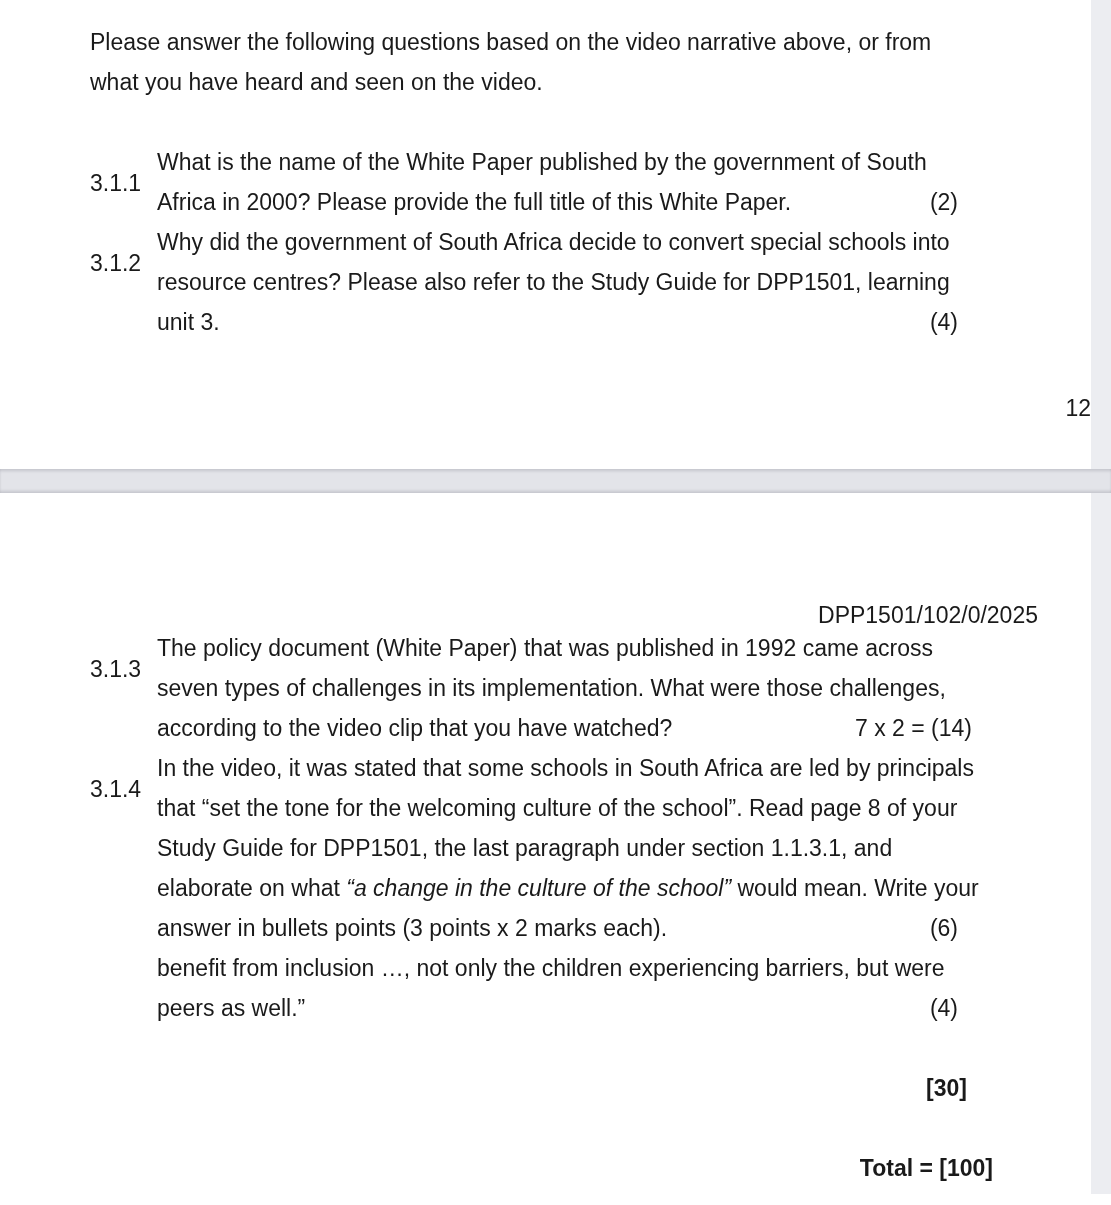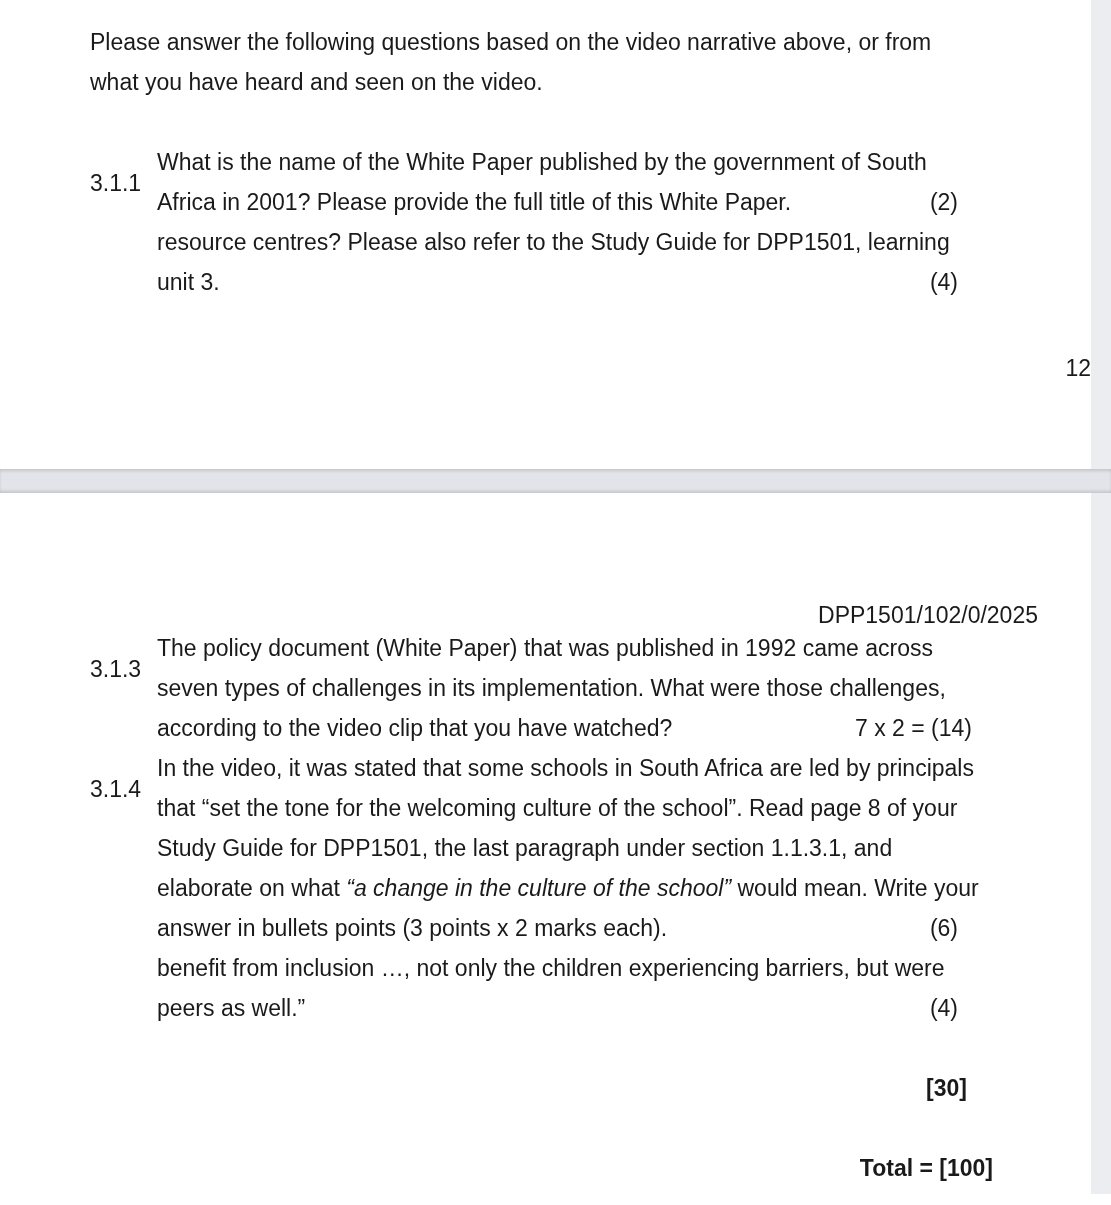--- a/index.html
+++ b/index.html
@@ -70,21 +70,22 @@
   <div class="bg-strip"></div>
 
   <div class="page page-1">
     <div id="intro-lines">
         <div class="line intro-line">Please answer the following questions based on the video narrative above, or from</div>
         <div class="line intro-line">what you have heard and seen on the video.</div>
       </div>
     <div class="line"></div>
     <div id="p1-questions">
         <div class="line q-line"><span class="q-num">3.1.1</span><span>What is the name of the White Paper published by the government of South</span></div>
-        <div class="line q-line"><span>Africa in 2001? Please provide the full title of this White Paper.</span><span class="q-marks">(2)</span></div>
+        <div class="line q-line"><span>Africa in 2000? Please provide the full title of this White Paper.</span><span class="q-marks">(2)</span></div>
+        <div class="line q-line"><span class="q-num">3.1.2</span><span>Why did the government of South Africa decide to convert special schools into</span></div>
         <div class="line q-line"><span>resource centres? Please also refer to the Study Guide for DPP1501, learning</span></div>
         <div class="line q-line"><span>unit 3.</span><span class="q-marks">(4)</span></div>
       </div>
     <div class="line page-num-row">
       <span>12</span>
     </div>
   </div>
 
   <div class="page-gap"></div>
 

